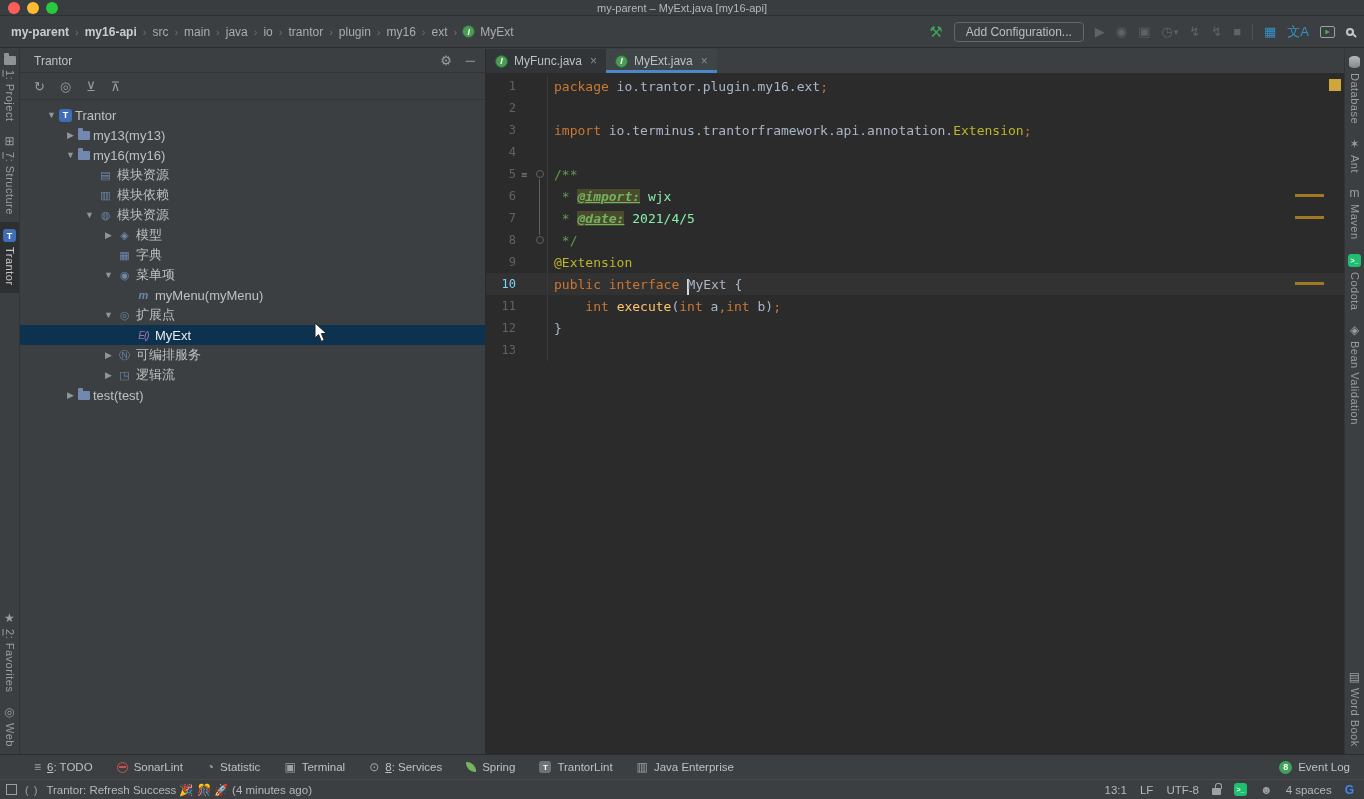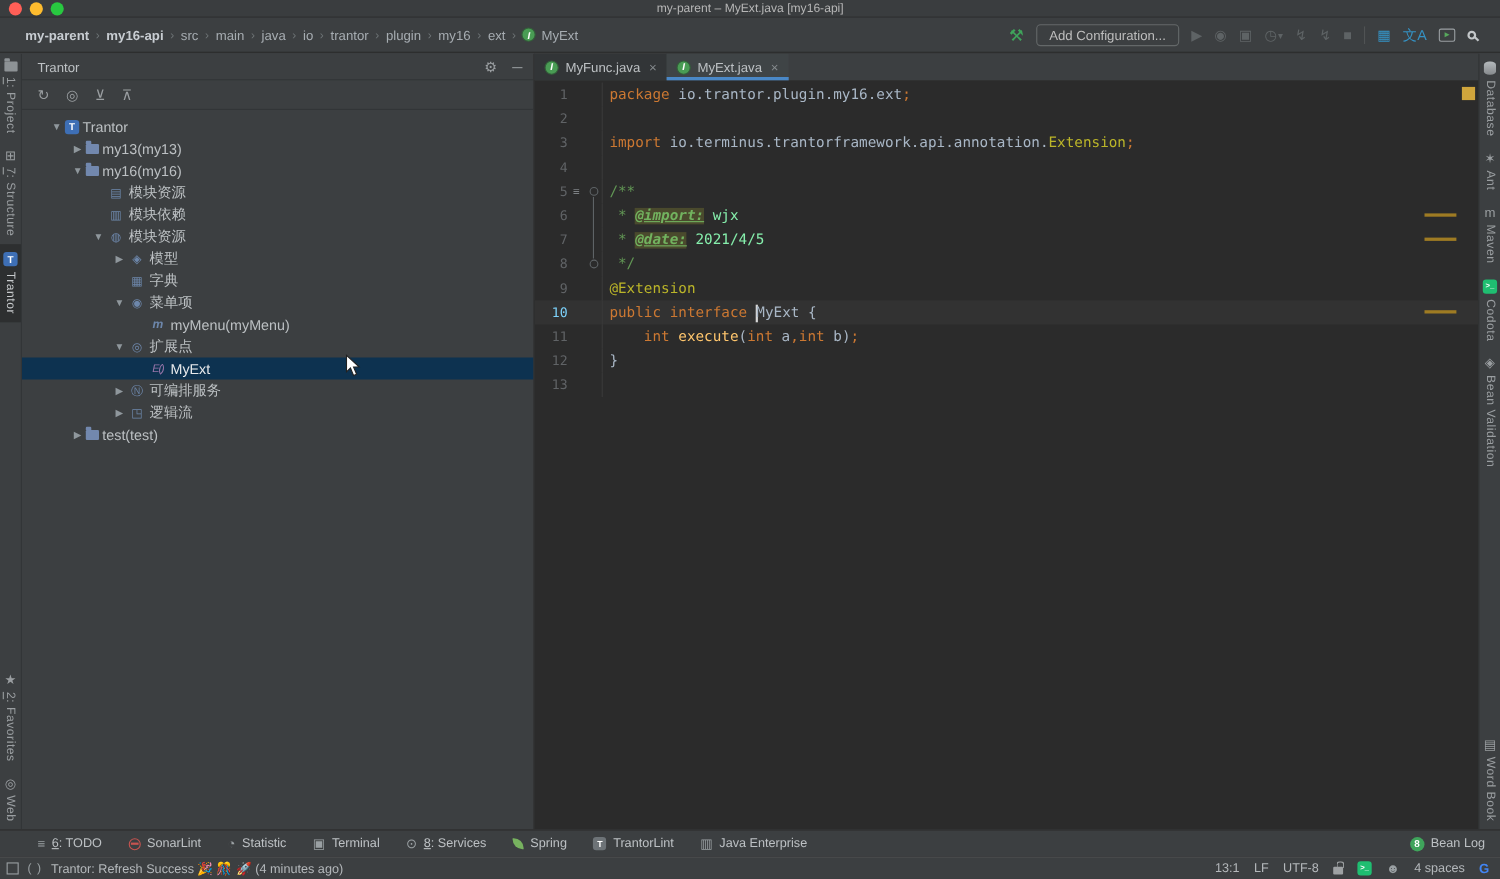--- a/index.html
+++ b/index.html
@@ -7,21 +7,21 @@
   body { background:#3c3f41; font-family:"Liberation Sans",sans-serif; color:#bbbbbb; position:relative; }
 
   
   .titlebar { height:16px; background:#3a3d3f; border-bottom:1px solid #2e3031; position:relative; display:flex; align-items:center; }
   .lights { position:absolute; left:8px; top:2px; display:flex; gap:7px; }
   .light { width:12px; height:12px; border-radius:50%; }
   .light.r { background:#ff5f57; } .light.y { background:#febc2e; } .light.g { background:#28c840; }
   .wtitle { width:100%; text-align:center; font-size:11px; color:#b6b6b6; }
 
   
-  .navbar { height:32px; background:#3c3f41; border-bottom:1px solid #2b2b2b; display:flex; align-items:center; padding:0 22px; }
+  .navbar { height:32px; background:#3c3f41; border-bottom:1px solid #2b2b2b; display:flex; align-items:center; padding:0 10px; }
   .crumbs { display:flex; align-items:center; font-size:12px; color:#a7adb2; }
   .crumb { padding:0 1px; }
   .crumb.bold { font-weight:bold; color:#c8cdd2; }
   .crumb-sep { color:#6e7476; margin:0 5px; font-size:11px; }
   .crumb-last { display:flex; align-items:center; gap:5px; }
   .nav-right { margin-left:auto; display:flex; align-items:center; gap:11px; }
   .hammer { color:#3fa45b; font-size:15px; }
   .add-config { border:1px solid #646869; border-radius:4px; padding:2px 11px; font-size:12px; color:#bdbdbd; background:transparent; }
   .nav-ic { font-size:13px; color:#5e6365; display:inline-flex; align-items:center; }
   .nav-ic.blue { color:#3592c4; }
@@ -459,21 +459,21 @@
     <span class="bitem">
       <span class="tsq small">T</span>
       <span>TrantorLint</span>
     </span>
     <span class="bitem">
       <span class="bic">▥</span>
       <span>Java Enterprise</span>
     </span>
     <span class="evlog">
       <span class="evbadge">8</span>
-      <span>Bean Log</span>
+      <span>Event Log</span>
     </span>
   </div>
 
 <div class="status-bar">
   <span class="sq-ic"></span>
   <span class="paren-ic">( )</span>
   <span>Trantor: Refresh Success 🎉 🎊 🚀 (4 minutes ago)</span>
   <span class="status-right" id="status-right">
       <span>13:1</span>
       <span>LF</span>

